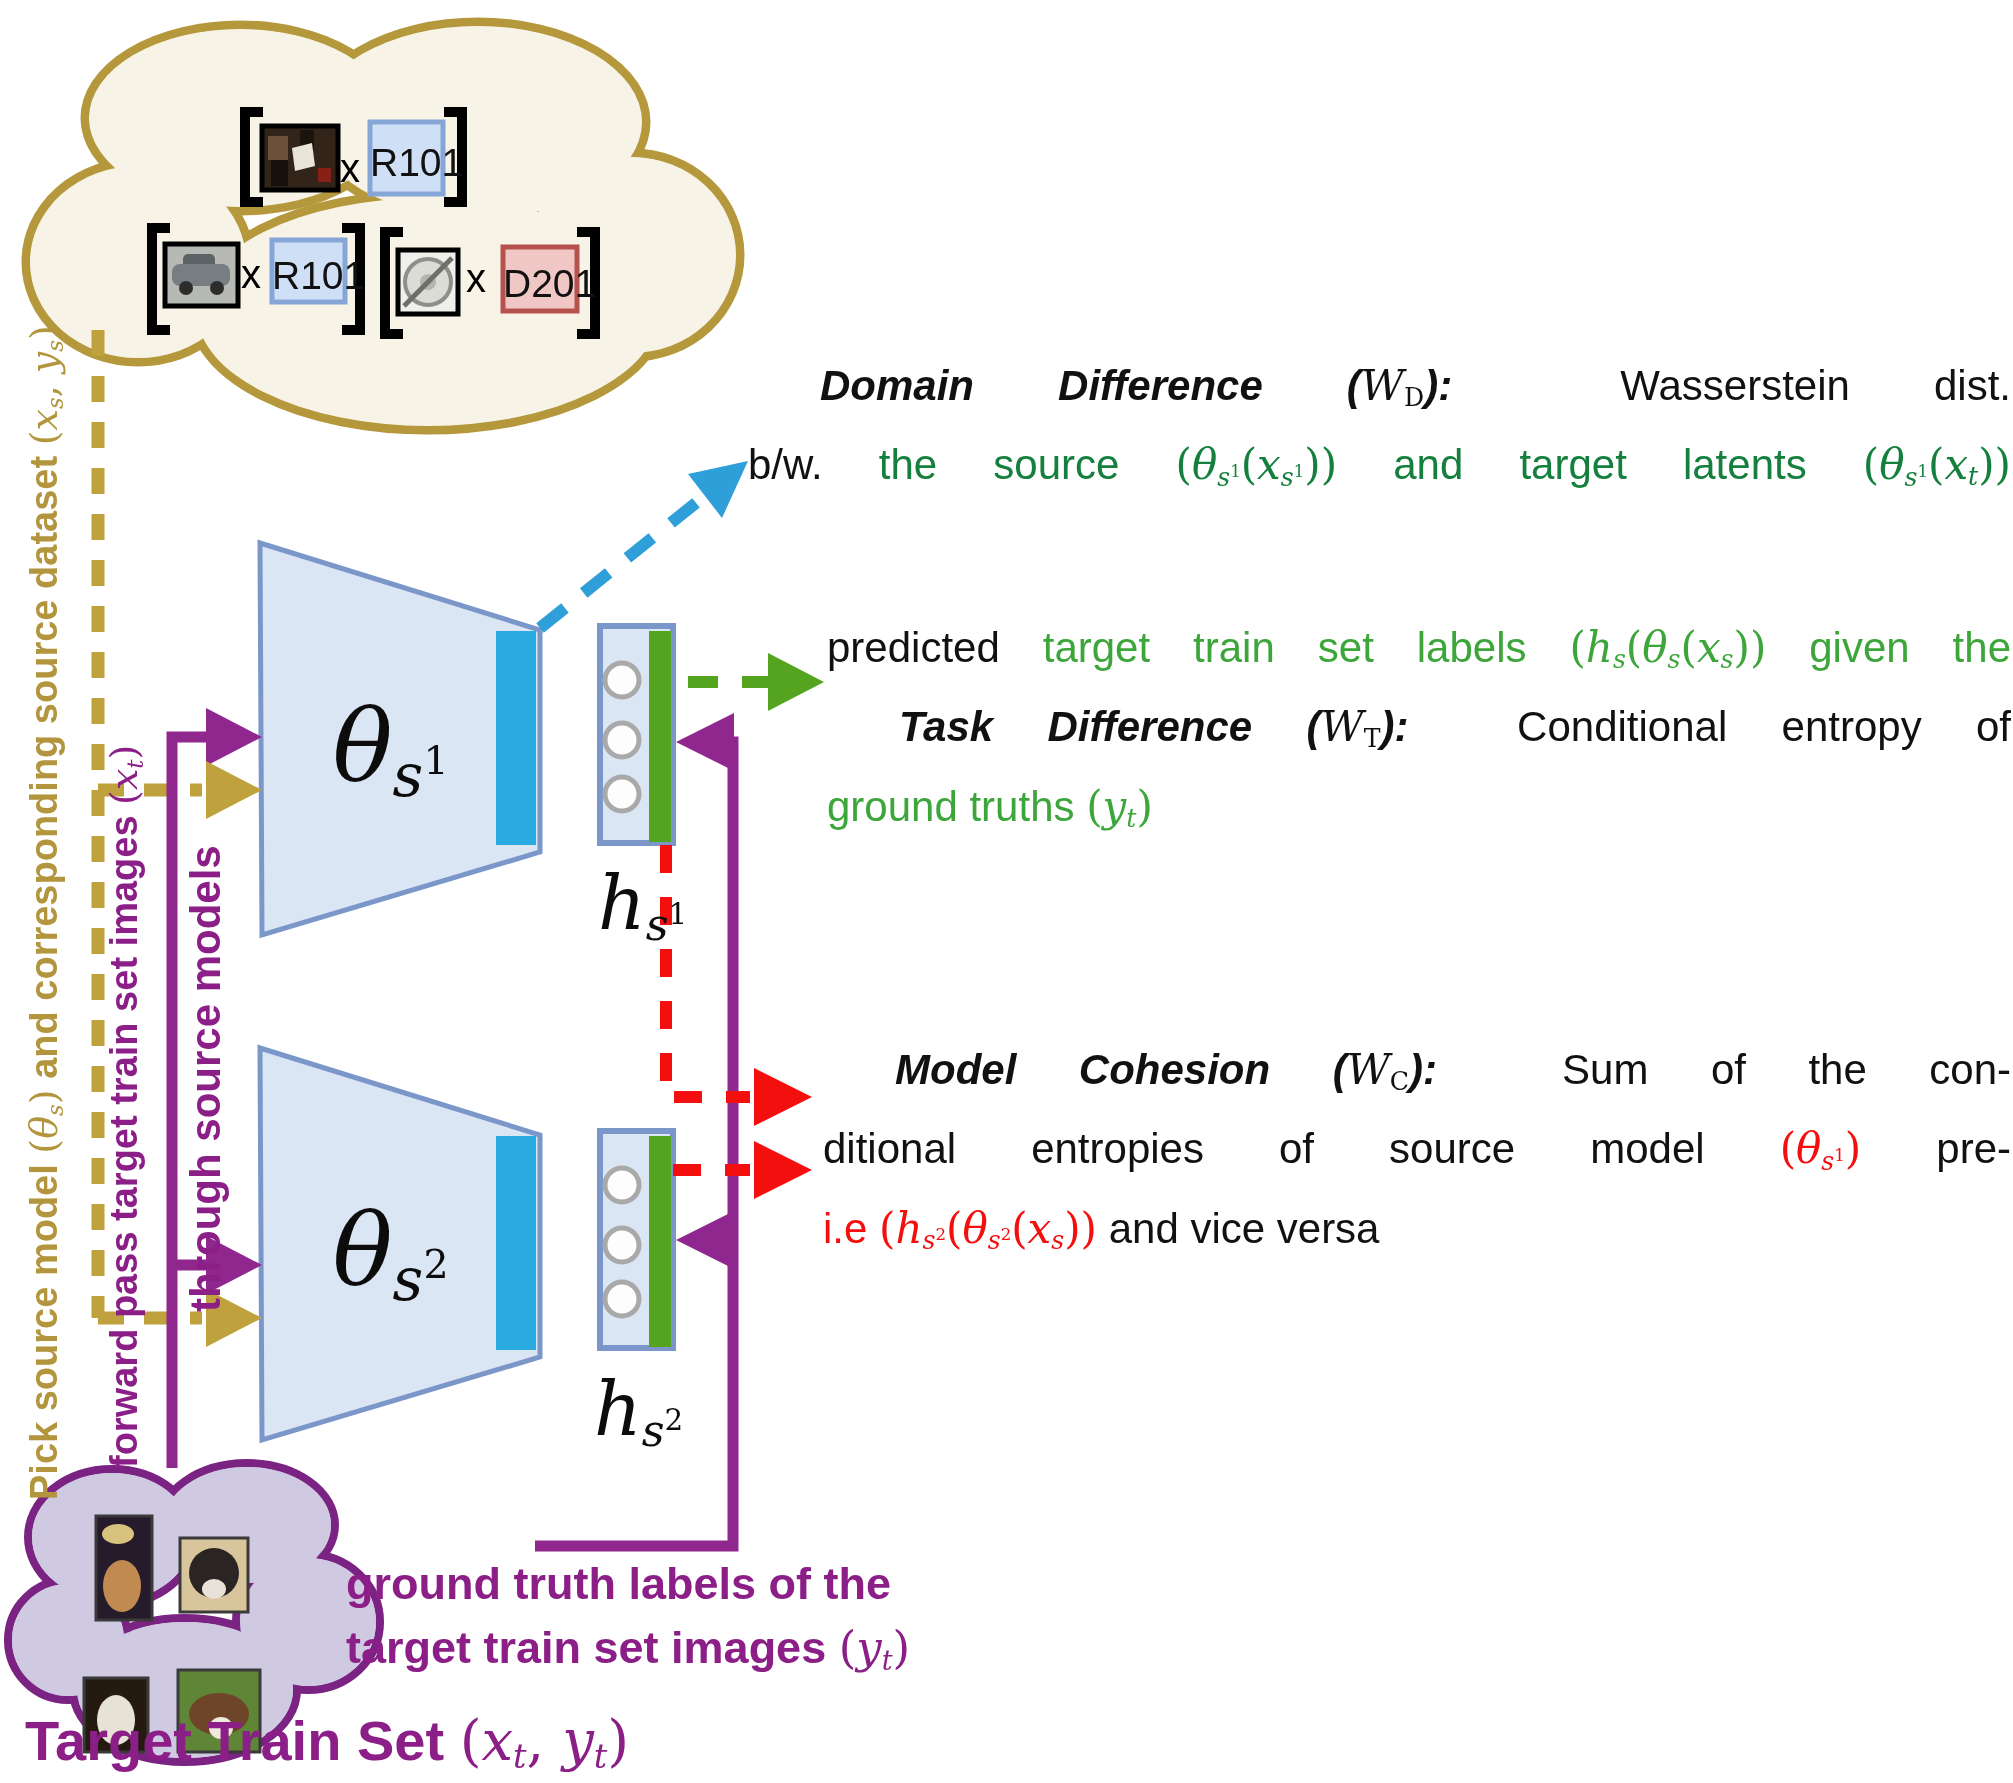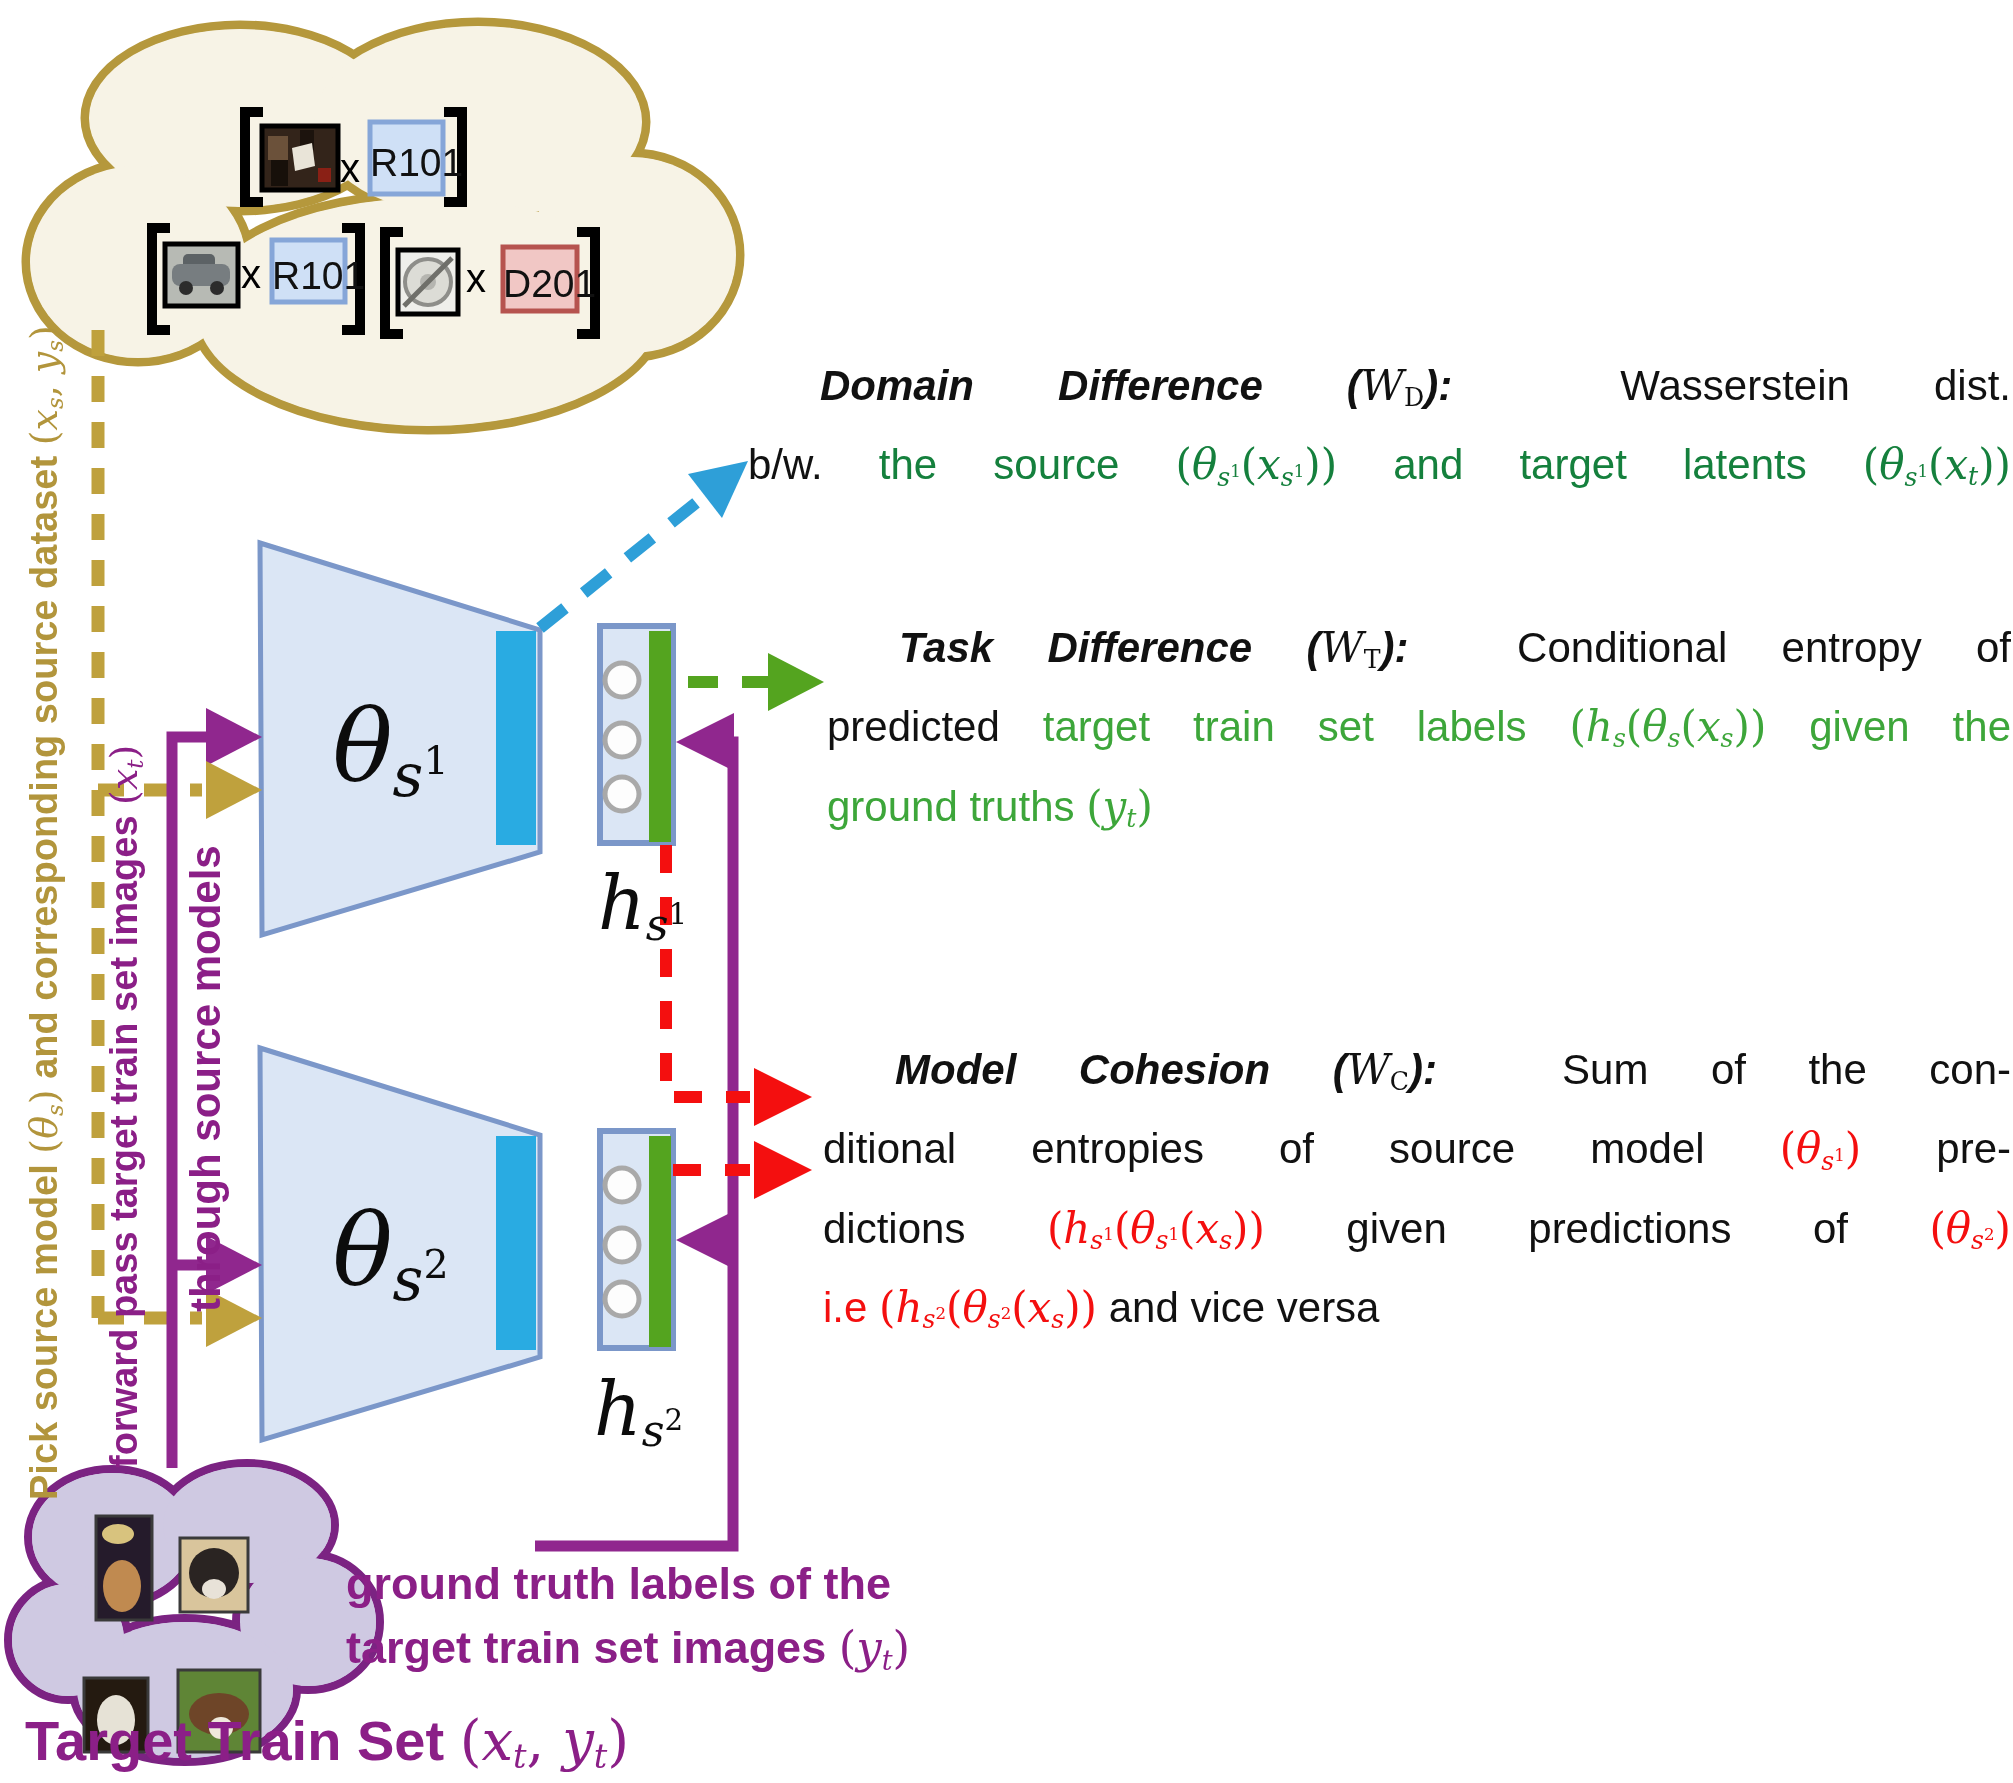--- a/index.html
+++ b/index.html
@@ -200,29 +200,28 @@
 <div class="thetalab" style="left:298px;top:1192px;"><i>θ</i><span class="sb"><i>s</i><span class="sp">2</span></span></div>
 <div class="hlab" style="left:598px;top:860px;"><i>h</i><span class="sb"><i>s</i><span class="sp">1</span></span></div>
 <div class="hlab" style="left:594px;top:1366px;"><i>h</i><span class="sb"><i>s</i><span class="sp">2</span></span></div>
 
 <div class="note" style="left:748px;top:352px;width:1263px;">
   <div class="jline ind1"><b>Domain Difference (</b><span class="mt"><i>W</i><span class="sb u">D</span></span><b>):</b>&nbsp; Wasserstein dist.</div>
   <div class="jline">b/w. <span class="blue">the source <span class="mt">(<i>θ</i><span class="sb"><i>s</i><span class="sp">1</span></span>(<i>x</i><span class="sb"><i>s</i><span class="sp">1</span></span>))</span> and target latents <span class="mt">(<i>θ</i><span class="sb"><i>s</i><span class="sp">1</span></span>(<i>x</i><span class="sb"><i>t</i></span>))</span></span></div>
 </div>
 
 <div class="note" style="left:827px;top:614px;width:1184px;">
+  <div class="jline">predicted <span class="grn">target train set labels <span class="mt">(<i>h</i><span class="sb"><i>s</i></span>(<i>θ</i><span class="sb"><i>s</i></span>(<i>x</i><span class="sb"><i>s</i></span>))</span> given the</span></div>
   <div class="jline ind1"><b>Task Difference (</b><span class="mt"><i>W</i><span class="sb u">T</span></span><b>):</b>&nbsp; Conditional entropy of</div>
-  <div class="jline">predicted <span class="grn">target train set labels <span class="mt">(<i>h</i><span class="sb"><i>s</i></span>(<i>θ</i><span class="sb"><i>s</i></span>(<i>x</i><span class="sb"><i>s</i></span>))</span> given the</span></div>
   <div class="lline"><span class="grn">ground truths <span class="mt">(<i>y</i><span class="sb"><i>t</i></span>)</span></span></div>
 </div>
 
 <div class="note" style="left:823px;top:1036px;width:1188px;">
   <div class="jline ind1"><b>Model Cohesion (</b><span class="mt"><i>W</i><span class="sb u">C</span></span><b>):</b>&nbsp; Sum of the con-</div>
   <div class="jline">ditional entropies of source model <span class="red mt">(<i>θ</i><span class="sb"><i>s</i><span class="sp">1</span></span>)</span> pre-</div>
-  <div class="jline">dictions <span class="red mt">(<i>h</i><span class="sb"><i>s</i><span class="sp">1</span></span>(<i>θ</i><span class="sb"><i>s</i><span class="sp">1</span></span>(<i>x</i><span class="sb"><i>s</i></span>))</span> given predictions of <span class="red mt">(<i>θ</i><span class="sb"><i>s</i><span class="sp">2</span></span>)</span></div>
   <div class="lline"><span class="red">i.e <span class="mt">(<i>h</i><span class="sb"><i>s</i><span class="sp">2</span></span>(<i>θ</i><span class="sb"><i>s</i><span class="sp">2</span></span>(<i>x</i><span class="sb"><i>s</i></span>))</span></span> and vice versa</div>
 </div>
 
 <div class="gt purp" style="left:346px;top:1552px;">
   <div>ground truth labels of the</div>
   <div>target train set images <span class="mt">(<i>y</i><span class="sb"><i>t</i></span>)</span></div>
 </div>
 <div class="title purp" style="left:25px;top:1708px;">Target Train Set <span class="mt">(<i>x</i><span class="sb"><i>t</i></span>, <i>y</i><span class="sb"><i>t</i></span>)</span></div>
 
 </div>

